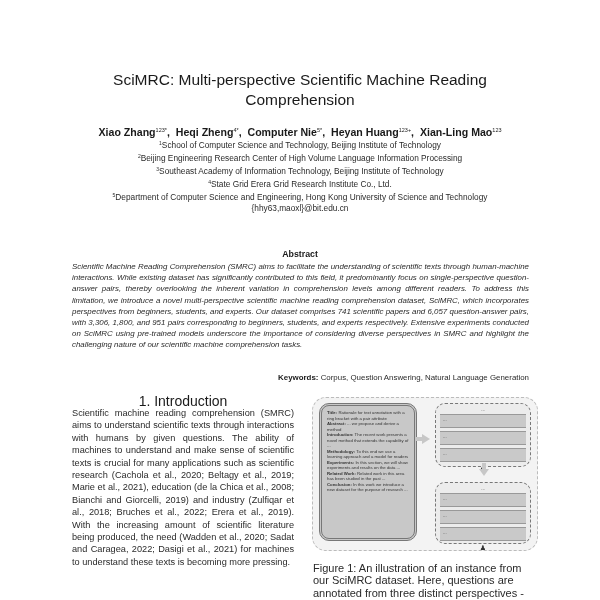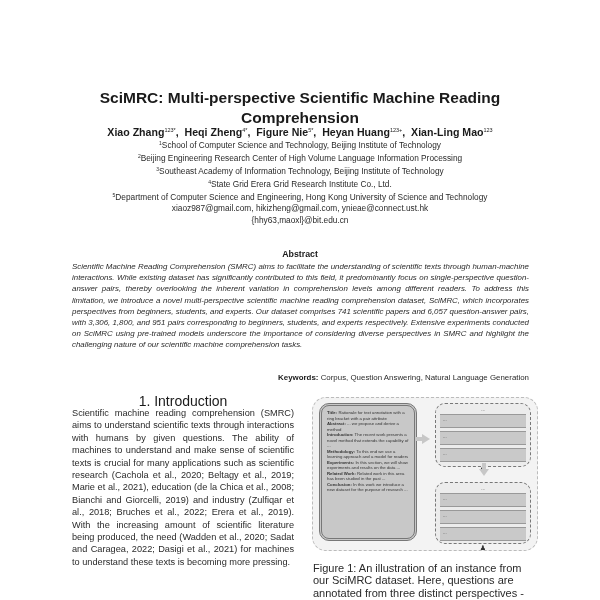--- a/index.html
+++ b/index.html
@@ -2,22 +2,22 @@
 <html><head>
 <meta charset="utf-8">
 <style>
   html, body { margin: 0; padding: 0; }
   body {
     width: 600px; height: 600px; overflow: hidden; background: #ffffff;
     font-family: "Liberation Sans", sans-serif; color: #222;
     position: relative;
   }
   .title {
-    position: absolute; left: 60px; top: 88px; width: 480px;
-    text-align: center; font-weight: bold; font-size: 15.5px; line-height: 20px; color: #1a1a1a;
+    position: absolute; left: 60px; top: 70px; width: 480px;
+    text-align: center; font-weight: normal; font-size: 15.5px; line-height: 20px; color: #1a1a1a;
   }
   .authors {
     position: absolute; left: 55px; top: 124px; width: 490px;
     text-align: center; font-weight: bold; font-size: 10.6px; line-height: 13px; white-space: nowrap; color:#1a1a1a;
   }
   .authors sup { font-weight: normal; font-size: 5.5px; vertical-align: 4px; }
   .affils {
     position: absolute; left: 55px; top: 138px; width: 490px;
     text-align: center; font-size: 8.3px; line-height: 11.1px; color: #2a2a2a;
   }
@@ -87,32 +87,31 @@
   }
 </style>
 </head>
 <body>
 
 <div class="title">SciMRC: Multi-perspective Scientific Machine Reading Comprehension</div>
 
 <div class="authors">
   <span>Xiao Zhang</span><sup>123*</sup>,&nbsp;
   <span>Heqi Zheng</span><sup>4*</sup>,&nbsp;
-  <span>Figure Nie</span><sup>5*</sup>,&nbsp;
+  <span>Computer Nie</span><sup>5*</sup>,&nbsp;
   <span>Heyan Huang</span><sup>123+</sup>,&nbsp;
   <span>Xian-Ling Mao</span><sup>123</sup>
 </div>
 
 <div class="affils">
   <div><sup>1</sup><span>School of Computer Science and Technology, Beijing Institute of Technology</span></div>
   <div><sup>2</sup><span>Beijing Engineering Research Center of High Volume Language Information Processing</span></div>
   <div><sup>3</sup><span>Southeast Academy of Information Technology, Beijing Institute of Technology</span></div>
   <div><sup>4</sup><span>State Grid Erera Grid Research Institute Co., Ltd.</span></div>
   <div style="white-space:nowrap;margin-left:-4px;margin-right:-4px;"><sup>5</sup><span>Department of Computer Science and Engineering, Hong Kong University of Science and Technology</span></div>
-  <div>xiaoz987@gmail.com, hikizheng@gmail.com, ynieae@connect.ust.hk</div>
   <div>{hhy63,maoxl}@bit.edu.cn</div>
 </div>
 
 <div class="abs-head">Abstract</div>
 <div class="abstract">Scientific Machine Reading Comprehension (SMRC) aims to facilitate the understanding of scientific texts through human-machine interactions. While existing dataset has significantly contributed to this field, it predominantly focus on single-perspective question-answer pairs, thereby overlooking the inherent variation in comprehension levels among different readers. To address this limitation, we introduce a novel multi-perspective scientific machine reading comprehension dataset, SciMRC, which incorporates perspectives from beginners, students, and experts. Our dataset comprises 741 scientific papers and 6,057 question-answer pairs, with 3,306, 1,800, and 951 pairs corresponding to beginners, students, and experts respectively. Extensive experiments conducted on SciMRC using pre-trained models underscore the importance of considering diverse perspectives in SMRC and highlight the challenging nature of our scientific machine comprehension tasks.</div>
 
 <div class="keywords">
   <b>Keywords:</b>
   <span>Corpus, Question Answering, Natural Language Generation</span>
 </div>

